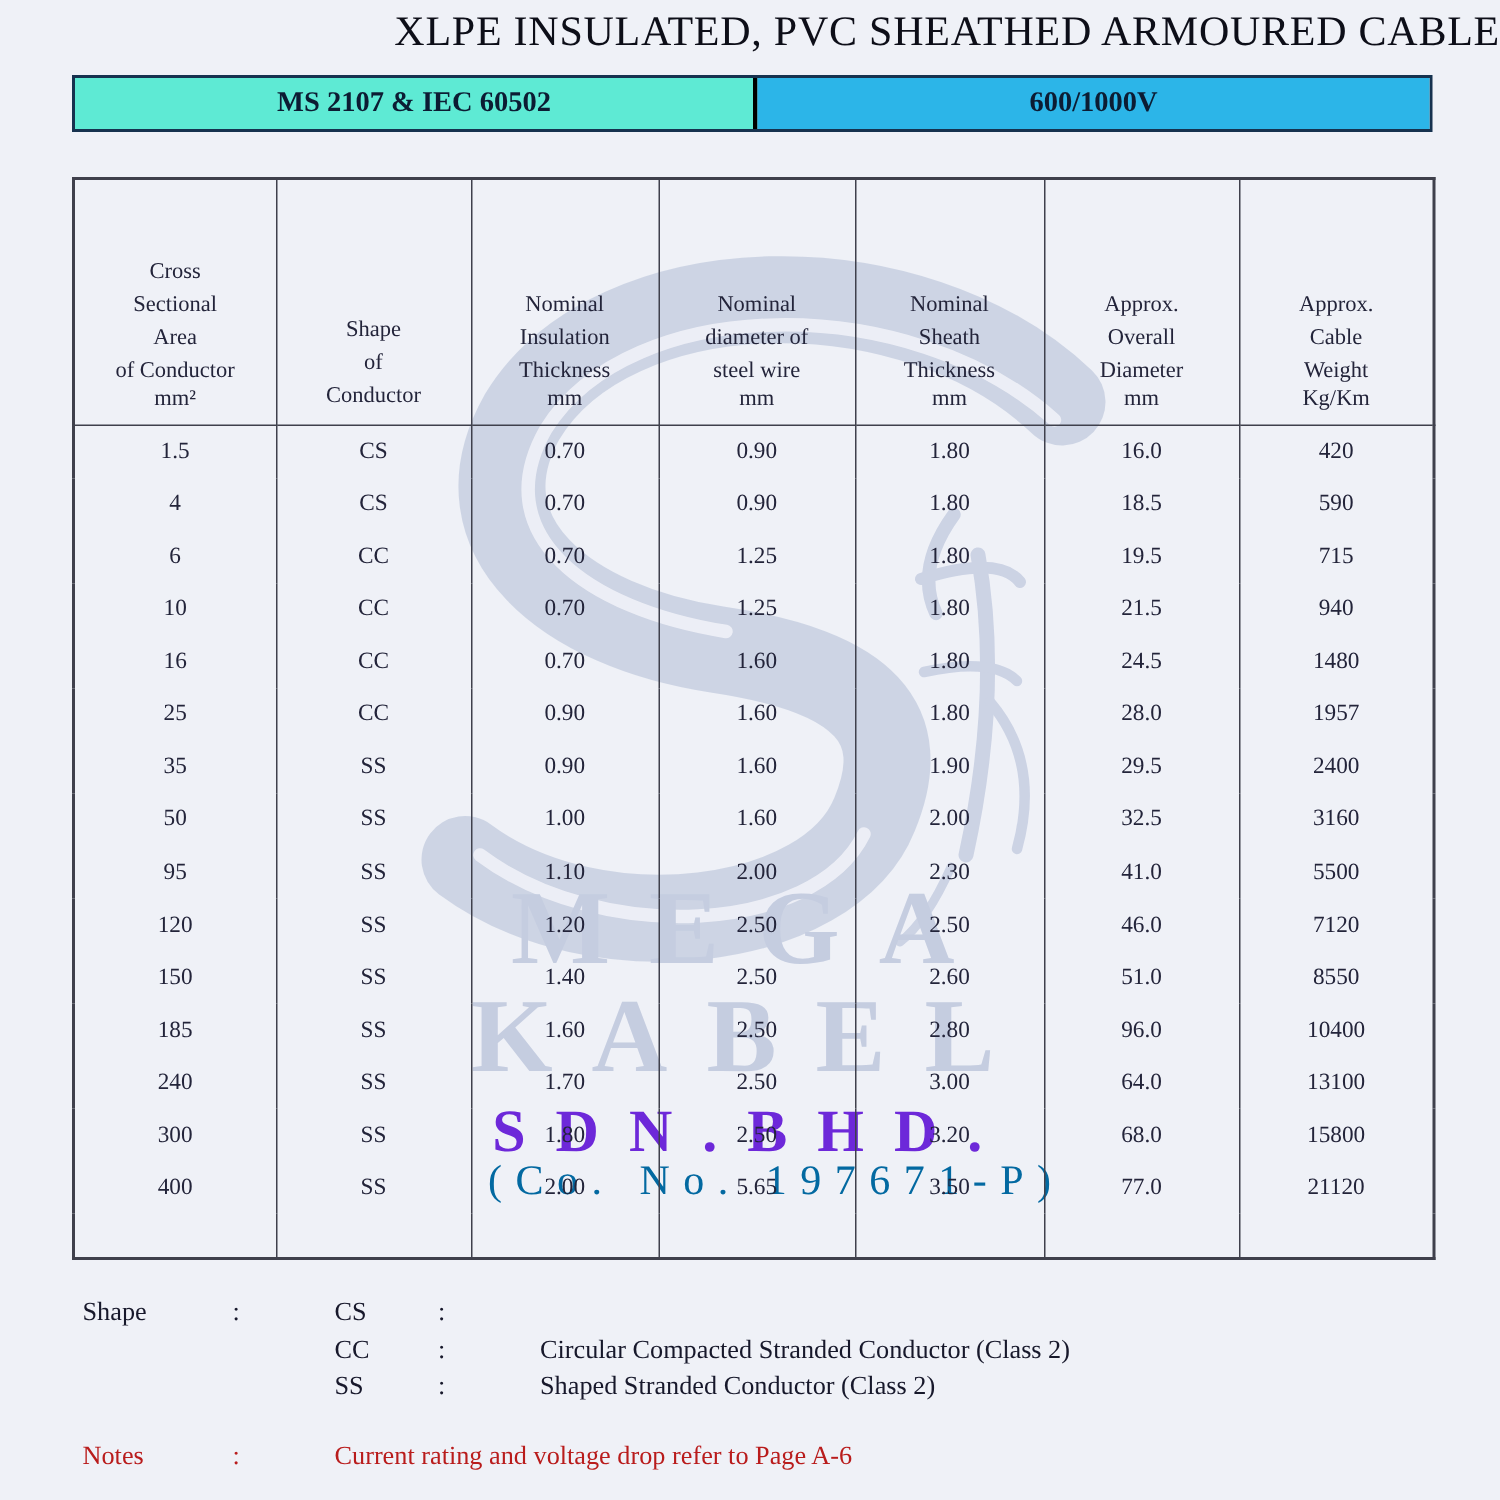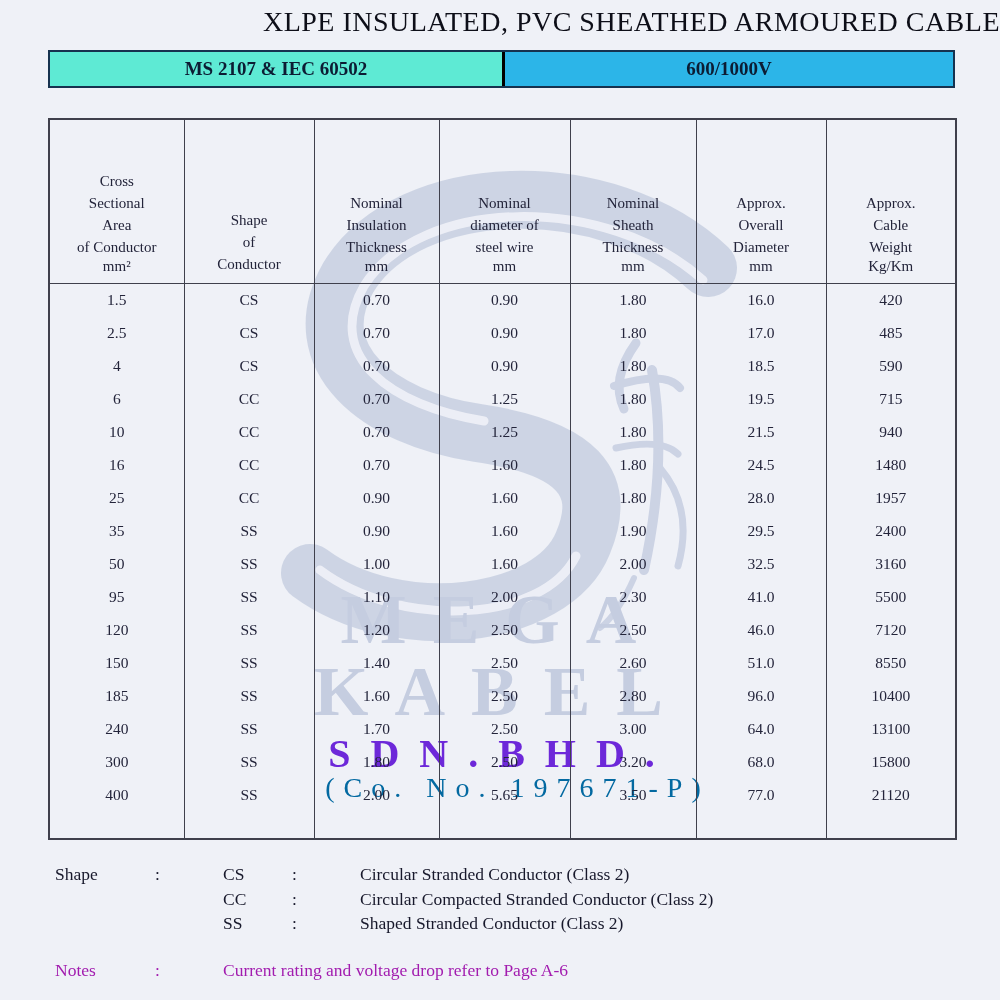--- a/index.html
+++ b/index.html
@@ -73,21 +73,21 @@
     font-size:17.5px; color:#17182b;
   }
   .legend-row { display:flex; line-height:24.5px; }
   .lg-label { width:100px; }
   .lg-c1    { width:68px; }
   .lg-code  { width:69px; }
   .lg-c2    { width:68px; }
   .lg-desc  { flex:1; }
   .notes-row {
     position:absolute; left:55px; top:958px; width:900px;
-    display:flex; font-size:17.5px; color:#a21caf; line-height:24.5px;
+    display:flex; font-size:17.5px; color:#b91c1c; line-height:24.5px;
   }
 </style>
 </head>
 <body>
 
 <div class="page-title">XLPE INSULATED, PVC SHEATHED ARMOURED CABLE</div>
 
 <div class="std-bars">
   <div class="std-bar left">MS 2107 &amp; IEC 60502</div>
   <div class="std-bar right">600/1000V</div>
@@ -178,29 +178,20 @@
         <tr>
           <td>1.5</td>
           <td>CS</td>
           <td>0.70</td>
           <td>0.90</td>
           <td>1.80</td>
           <td>16.0</td>
           <td>420</td>
         </tr>
         <tr>
-          <td>2.5</td>
-          <td>CS</td>
-          <td>0.70</td>
-          <td>0.90</td>
-          <td>1.80</td>
-          <td>17.0</td>
-          <td>485</td>
-        </tr>
-        <tr>
           <td>4</td>
           <td>CS</td>
           <td>0.70</td>
           <td>0.90</td>
           <td>1.80</td>
           <td>18.5</td>
           <td>590</td>
         </tr>
         <tr>
           <td>6</td>
@@ -331,21 +322,20 @@
       </tbody>
   </table>
 </div>
 
 <div class="legend">
     <div class="legend-row">
       <span class="lg-label">Shape</span>
       <span class="lg-c1">:</span>
       <span class="lg-code">CS</span>
       <span class="lg-c2">:</span>
-      <span class="lg-desc">Circular Stranded Conductor (Class 2)</span>
     </div>
     <div class="legend-row">
       <span class="lg-label"></span>
       <span class="lg-c1"></span>
       <span class="lg-code">CC</span>
       <span class="lg-c2">:</span>
       <span class="lg-desc">Circular Compacted Stranded Conductor (Class 2)</span>
     </div>
     <div class="legend-row">
       <span class="lg-label"></span>

